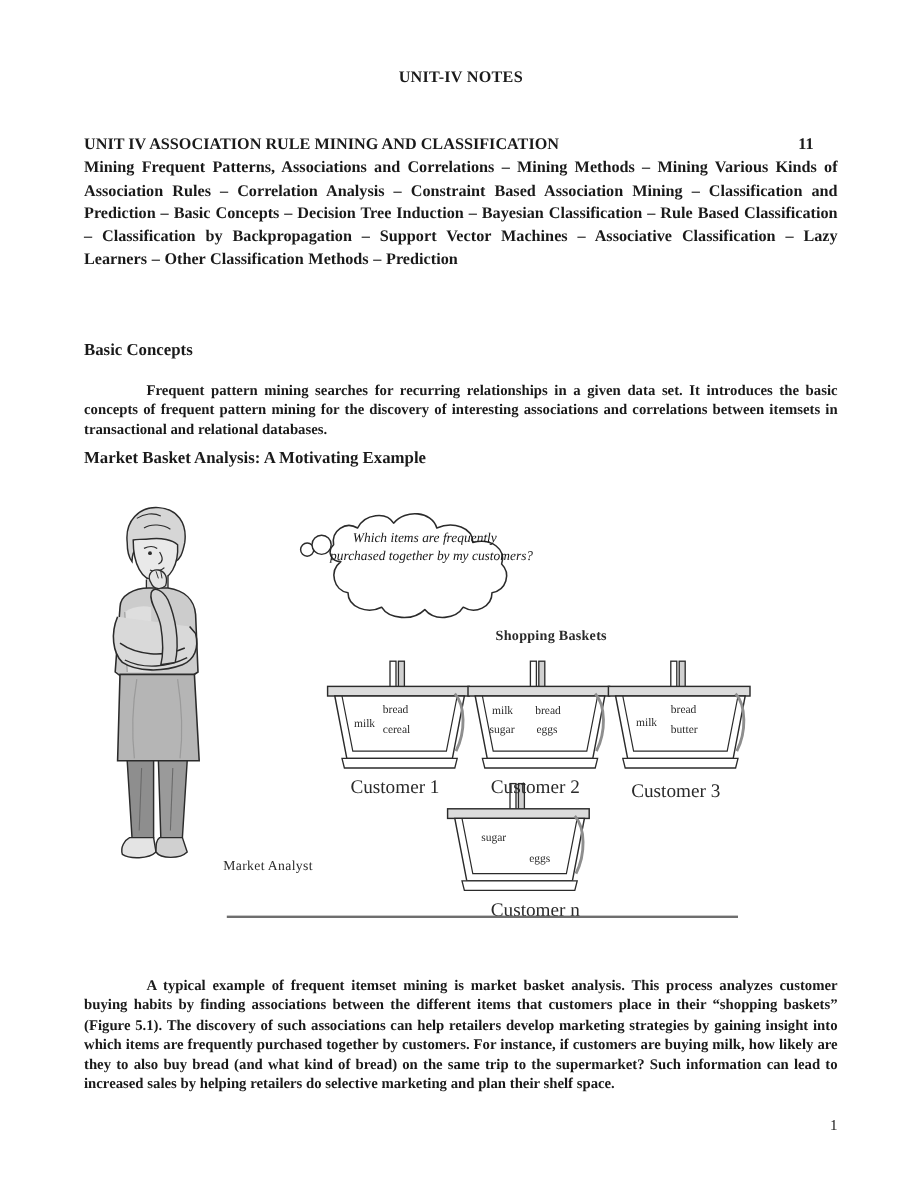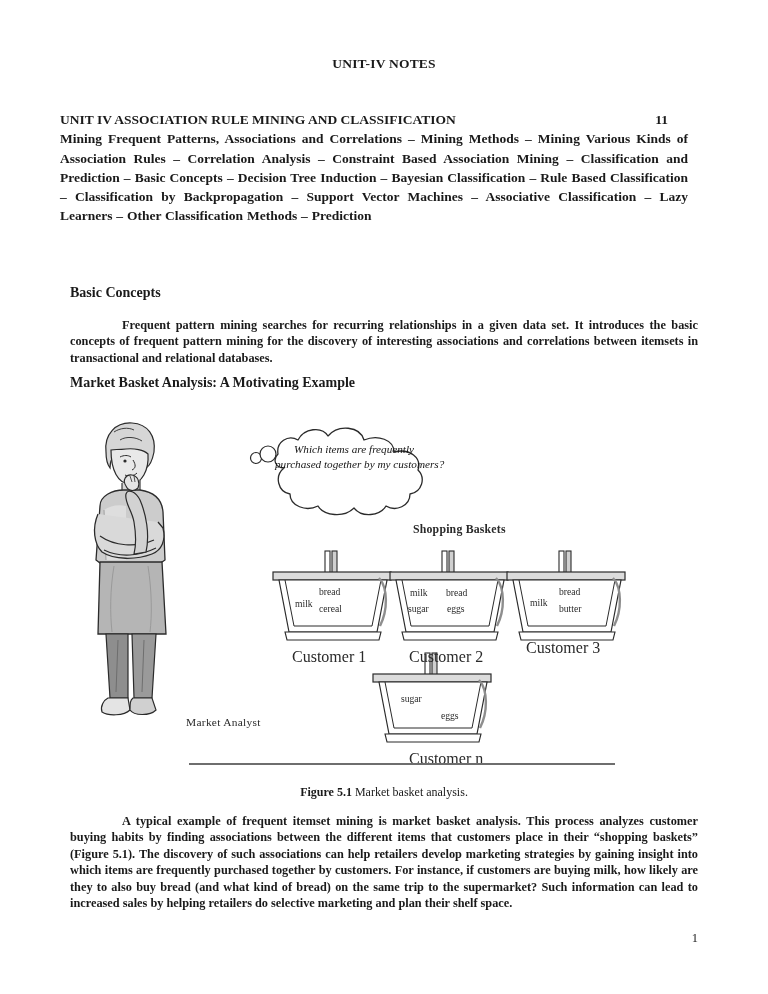--- a/index.html
+++ b/index.html
@@ -30,21 +30,21 @@
     width: 628px;
     text-align: center;
     font-weight: bold;
     font-size: 13.5px;
     letter-spacing: 0.2px;
   }
 
   
   .unit-block {
     position: absolute;
-    left: 60px;
+    left: 70px;
     top: 110px;
     width: 628px;
     font-weight: bold;
     font-size: 13.5px;
     line-height: 19.3px;
   }
   .unit-title-row {
     display: flex;
     justify-content: space-between;
     align-items: baseline;
@@ -290,32 +290,28 @@
 
     <div class="fig-label item-text" style="left:340px; top:177px;">milk</div>
     <div class="fig-label item-text" style="left:338px; top:193px;">sugar</div>
     <div class="fig-label item-text" style="left:376px; top:177px;">bread</div>
     <div class="fig-label item-text" style="left:377px; top:193px;">eggs</div>
     <div class="fig-label customer-text" style="left:339px; top:238px;">Customer 2</div>
 
     <div class="fig-label item-text" style="left:460px; top:187px;">milk</div>
     <div class="fig-label item-text" style="left:489px; top:176px;">bread</div>
     <div class="fig-label item-text" style="left:489px; top:193px;">butter</div>
-    <div class="fig-label customer-text" style="left:456px; top:229px;">Customer 3</div>
+    <div class="fig-label customer-text" style="left:456px; top:241px;">Customer 3</div>
 
     <div class="fig-label item-text" style="left:331px; top:283px;">sugar</div>
     <div class="fig-label item-text" style="left:371px; top:300px;">eggs</div>
     <div class="fig-label customer-text" style="left:339px; top:340px;">Customer n</div>
 
     <div class="fig-rule"></div>
 
-    <div class="fig-caption">
-      <b>Figure 5.1</b>
-      <span>Market basket analysis.</span>
-    </div>
   </div>
 
   <div class="body-para" id="p-typical">
     <span class="indent"></span><span>A typical example of frequent itemset mining is market basket analysis. This process analyzes customer buying habits by finding associations between the different items that customers place in their “shopping baskets” (Figure 5.1). The discovery of such associations can help retailers develop marketing strategies by gaining insight into which items are frequently purchased together by customers. For instance, if customers are buying milk, how likely are they to also buy bread (and what kind of bread) on the same trip to the supermarket? Such information can lead to increased sales by helping retailers do selective marketing and plan their shelf space.</span>
   </div>
 
   <div class="page-number">1</div>
 
 </div>
 

